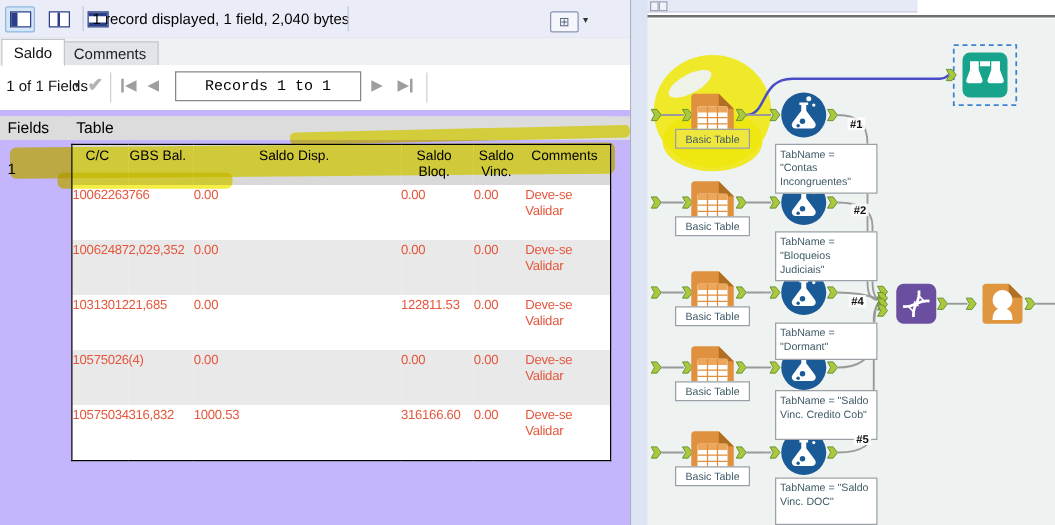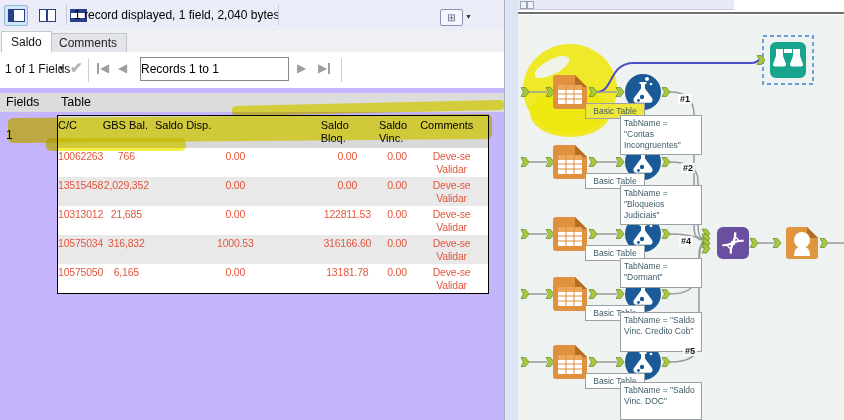--- a/index.html
+++ b/index.html
@@ -26,50 +26,50 @@
   .tab.active{left:1px;background:#fff;border-bottom-color:#fff;z-index:2;}
   .tab.inactive{left:49px;background:#e2e4e9;top:3px;height:18px;line-height:18px;color:#222;}
   .navrow{position:absolute;left:0;top:52px;width:504px;height:36px;background:#fff;font-size:12px;}
   .fields-lbl{position:absolute;left:5px;top:10px;}
   .fields-caret{position:absolute;left:58px;top:13px;font-size:7px;color:#333;}
   .apply-check{position:absolute;left:70px;top:7px;font-size:15px;color:#b3b3b3;font-weight:bold;}
   .nav-sep{position:absolute;top:6px;width:1px;height:24px;background:#cfcfcf;}
   .navbtn{position:absolute;top:9px;color:#9e9e9e;font-size:12px;display:flex;align-items:center;}
   .navbtn .bar{width:2px;height:11px;background:#9e9e9e;margin:0 1px;}
   .rec-box{position:absolute;left:140px;top:5px;width:147px;height:22px;border:1px solid #888;
-           text-align:left;line-height:22px;font-size:12px;color:#000;background:#fff;}
+           text-align:center;line-height:22px;font-size:12px;color:#000;background:#fff;font-family:Liberation Mono, monospace;}
   .gridhdr{position:absolute;left:0;top:93px;width:504px;height:19px;background:#dcdcdc;font-size:12.5px;line-height:19px;color:#000;}
   .gh-record{position:absolute;left:0;top:0;width:53px;height:19px;background:#dcdcdc;padding-left:6px;box-sizing:border-box;}
   .gh-table{position:absolute;left:56px;top:0;right:16px;height:19px;background:#dcdcdc;padding-left:5px;box-sizing:border-box;}
   .recnum{position:absolute;left:6px;top:128px;font-size:12px;color:#000;}
   
   table.rtable{position:absolute;left:57px;top:115px;width:432px;border-collapse:collapse;table-layout:fixed;
                border:1px solid #000;background:#fff;}
   .rtable th{background:#d9d9d9;font-weight:normal;font-size:11px;line-height:13px;color:#000;
-             text-align:left;vertical-align:top;padding:3px 5px 3px 0;}
-  .rtable td{font-size:10.5px;line-height:13px;color:#e4573d;text-align:center;vertical-align:top;
-             padding:2px 5px 1px 0;letter-spacing:-0.2px;}
+             text-align:center;vertical-align:top;padding:3px 5px 3px 0;}
+  .rtable td{font-size:10.5px;line-height:13px;color:#e4573d;text-align:left;vertical-align:top;
+             padding:2px 5px 16px 0;letter-spacing:-0.2px;}
   .rtable tbody tr{height:28px;}
   .rtable tbody tr:nth-child(even){background:#e9e9e9;}
   .hl{position:absolute;background:#f2e90f;opacity:.78;mix-blend-mode:multiply;border-radius:5px;pointer-events:none;}
   .hl1{left:8px;top:116px;width:484px;height:25px;transform:rotate(-0.5deg);}
   .hl2{left:46px;top:138px;width:140px;height:13px;}
   .hl3{left:232px;top:103px;width:272px;height:10px;transform:rotate(-1.3deg);border-radius:4px;}
   
   .splitter{position:absolute;left:505px;top:0;width:13px;height:420px;background:#dde4f3;border-right:1px solid #b0b6c8;}
   
   .right-pane{position:absolute;left:518px;top:0;width:326px;height:420px;background:#fff;}
   .rp-topbar{position:absolute;left:0;top:0;width:216px;height:9px;background:#e6e9f6;border-bottom:1px solid #c9cede;}
   .rp-sq{position:absolute;top:1px;width:5px;height:6px;border:1px solid #9aa2b8;background:#f0f2f8;}
   .rp-line{position:absolute;left:0;top:12px;width:326px;height:2px;background:#6e6e6e;}
   .canvas{position:absolute;left:0;top:15px;width:326px;height:405px;background:#eef2f1;}
   .canvas svg{position:absolute;left:0;top:0;}
   .wire{stroke:#9a9a9a;stroke-width:1.5;fill:none;}
   .bt-label{position:absolute;left:22px;width:58px;height:14px;background:#fff;border:1px solid #9aa0a6;
-            font-size:8.5px;color:#3f5b68;text-align:center;line-height:14px;overflow:hidden;margin-left:45px;}
+            font-size:8.5px;color:#3f5b68;text-align:center;line-height:14px;overflow:hidden;}
   .bt-label.hl-label{background:#f0e73c;}
   .anno{position:absolute;left:102px;width:74px;background:#fff;border:1px solid #9aa0a6;
         font-size:8.5px;line-height:11px;color:#3f5b68;padding:2px 3px;}
   .chip{position:absolute;font-size:9px;font-weight:bold;color:#111;background:rgba(255,255,255,.85);padding:0 2px;}
 </style>
 </head>
 <body>
 
 <div class="app">
 
@@ -142,55 +142,55 @@
       <tr>
         <td>10062263</td>
         <td>766</td>
         <td>0.00</td>
         <td>0.00</td>
         <td>0.00</td>
         <td>Deve-se Validar</td>
       </tr>
 
       <tr>
-        <td>13515458</td>
+        <td>10062487</td>
         <td>2,029,352</td>
         <td>0.00</td>
         <td>0.00</td>
         <td>0.00</td>
         <td>Deve-se Validar</td>
       </tr>
 
       <tr>
         <td>10313012</td>
         <td>21,685</td>
         <td>0.00</td>
         <td>122811.53</td>
         <td>0.00</td>
         <td>Deve-se Validar</td>
       </tr>
 
+      <tr>
+        <td>10575026</td>
+        <td>(4)</td>
+        <td>0.00</td>
+        <td>0.00</td>
+        <td>0.00</td>
+        <td>Deve-se Validar</td>
+      </tr>
 
       <tr>
         <td>10575034</td>
         <td>316,832</td>
         <td>1000.53</td>
         <td>316166.60</td>
         <td>0.00</td>
         <td>Deve-se Validar</td>
       </tr>
 
-      <tr>
-        <td>10575050</td>
-        <td>6,165</td>
-        <td>0.00</td>
-        <td>13181.78</td>
-        <td>0.00</td>
-        <td>Deve-se Validar</td>
-      </tr>
 
     </tbody>
     </table>
 
     <div class="hl hl1"></div>
     <div class="hl hl2"></div>
     <div class="hl hl3"></div>
   </div>
 
   <div class="splitter"></div>

